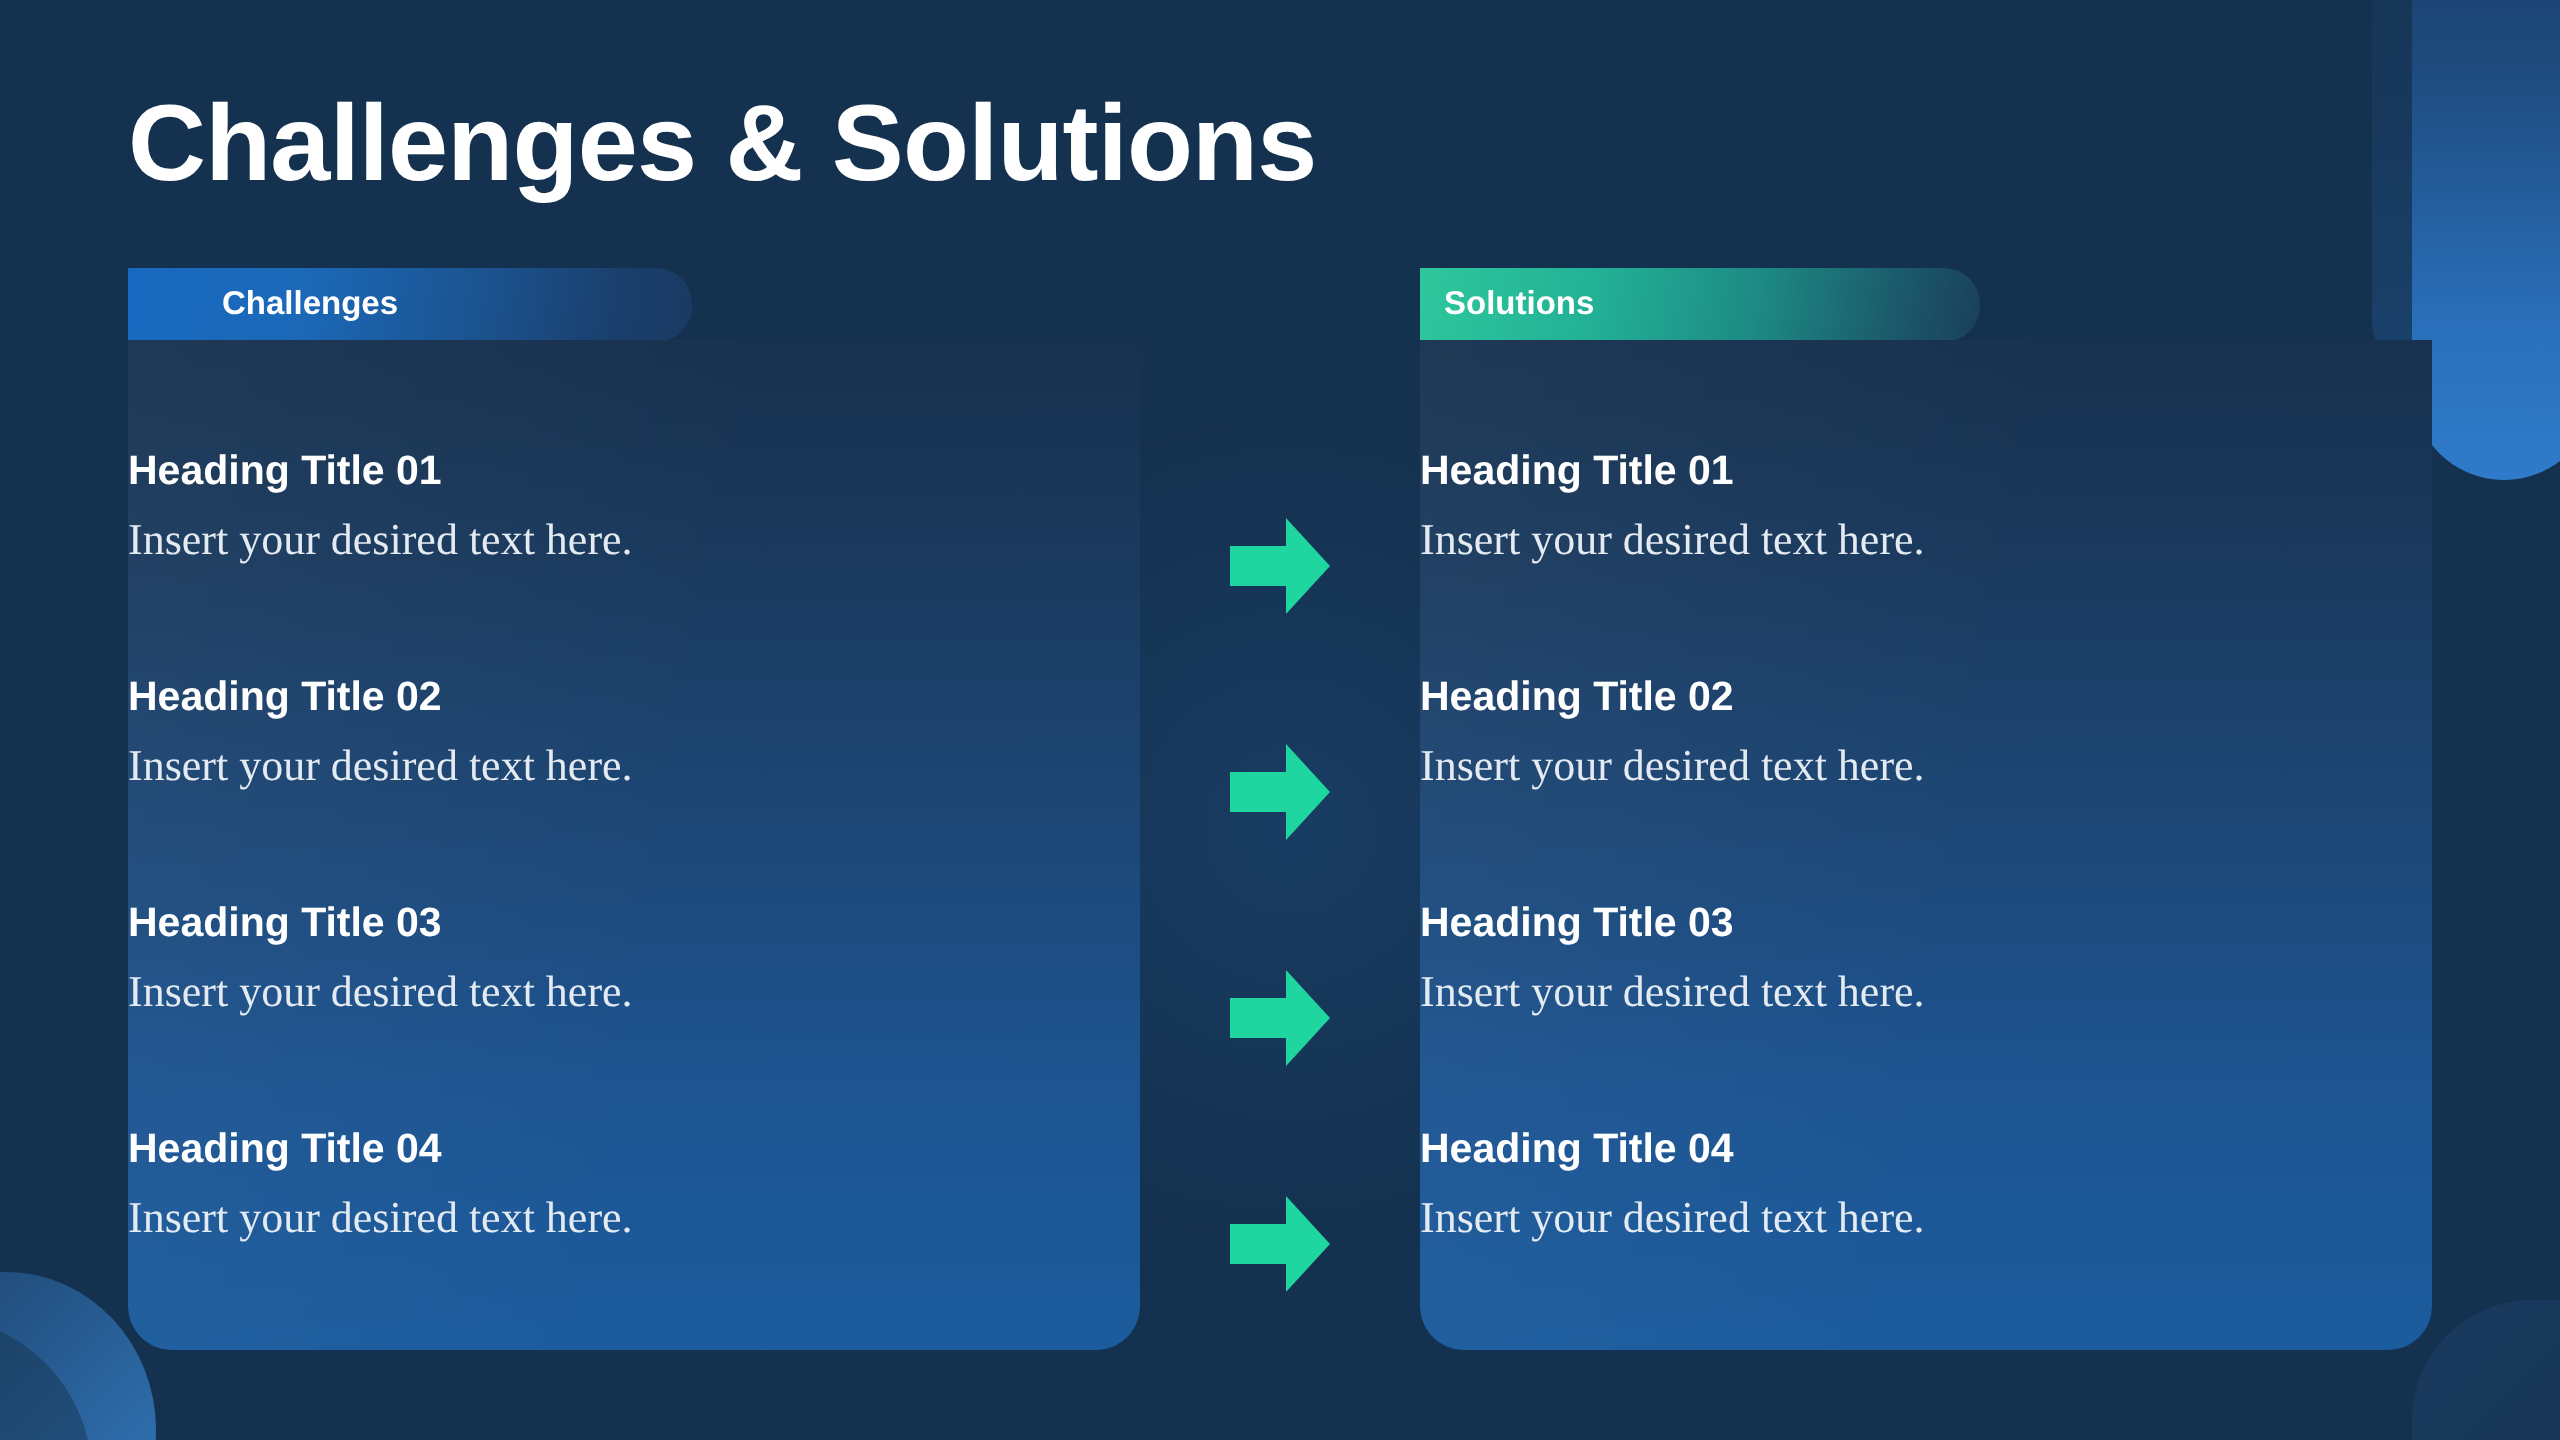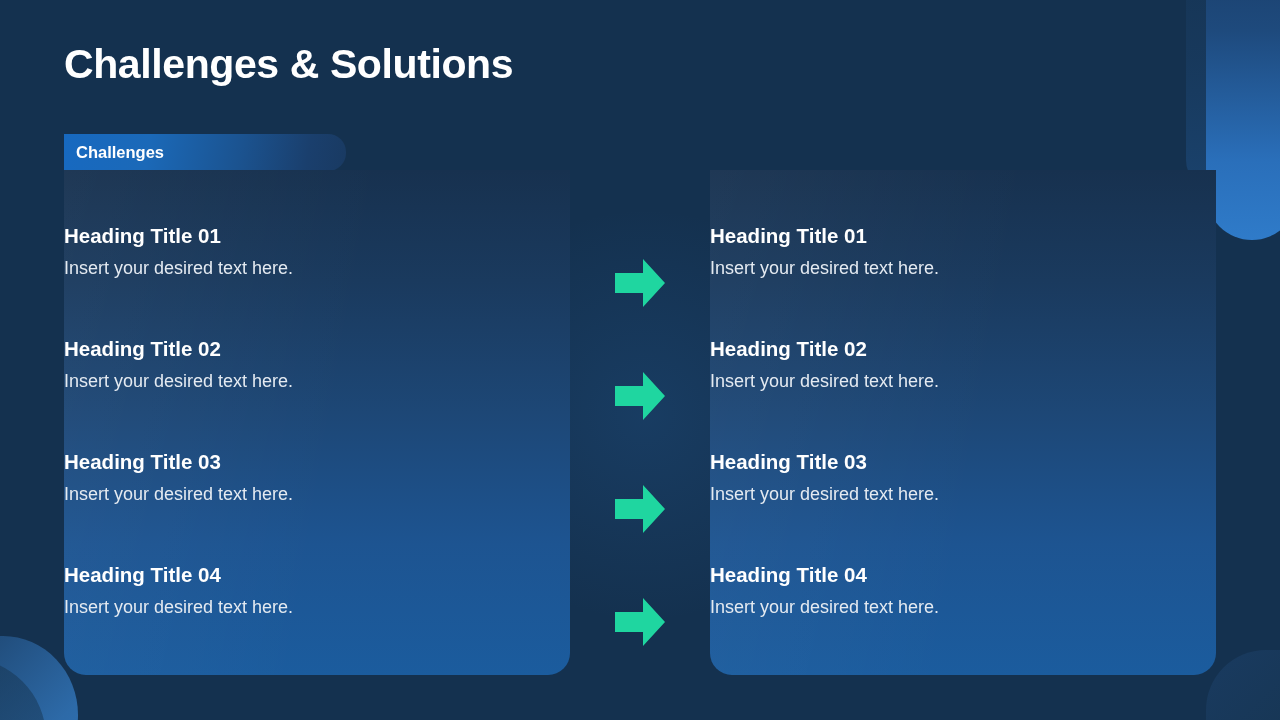--- a/index.html
+++ b/index.html
@@ -57,21 +57,21 @@
     left:430px; top:200px;
     width:430px; height:430px;
     border-radius:50%;
     background:radial-gradient(circle,rgba(47,120,200,.16) 0%,rgba(20,49,79,0) 68%);
   }
 
   
   #title {
     position:absolute;
     left:64px; top:41px;
-    font-size:41px;
+    font-size:54px;
     font-weight:bold;
     color:#ffffff;
     letter-spacing:-0.4px;
     white-space:nowrap;
   }
 
   
   .tab {
     position:absolute;
     top:134px;
@@ -82,20 +82,21 @@
   .tab-label {
     font-size:16.5px;
     font-weight:bold;
     color:#ffffff;
     padding-left:12px;
     white-space:nowrap;
   }
   #tab-challenges {
     left:64px; width:282px;
     background:linear-gradient(100deg,#1769c0 0%,#1b69b8 30%,#1b5390 62%,#1a3f6d 86%,#193a62 100%);
+    padding-left:35px;
   }
   #tab-solutions {
     left:710px; width:280px;
     background:linear-gradient(100deg,#2ec79c 0%,#22b096 32%,#1d8a84 60%,#1b5a6b 84%,#1a3f5d 100%);
   }
 
   
   .panel {
     position:absolute;
     top:170px;
@@ -125,25 +126,26 @@
   }
   .row-heading {
     font-size:20.5px;
     font-weight:bold;
     color:#ffffff;
     line-height:1;
     white-space:nowrap;
   }
   .row-text {
     margin-top:12px;
-    font-size:18px;
+    font-size:22px;
     font-weight:normal;
     color:#e4eaf1;
     line-height:1;
     white-space:nowrap;
+    font-family:Liberation Serif, serif;
   }
 
   
   #arrows {
     position:absolute;
     left:570px; top:170px;
     width:140px; height:505px;
   }
   .arrow-slot {
     height:113px;
@@ -165,20 +167,23 @@
   <div class="deco" id="deco-bottom-left"></div>
   <div class="deco" id="deco-bottom-left-cut"></div>
   <div class="deco" id="deco-bottom-right"></div>
 
   <div id="title">Challenges &amp; Solutions</div>
 
   <div class="tab" id="tab-challenges">
     <span class="tab-label">Challenges</span>
   </div>
 
+  <div class="tab" id="tab-solutions">
+    <span class="tab-label">Solutions</span>
+  </div>
 
   <div class="panel" id="panel-challenges">
     <div class="rows">
 
       <div class="row">
         <div class="row-heading">Heading Title 01</div>
         <div class="row-text">Insert your desired text here.</div>
       </div>
 
       <div class="row">

